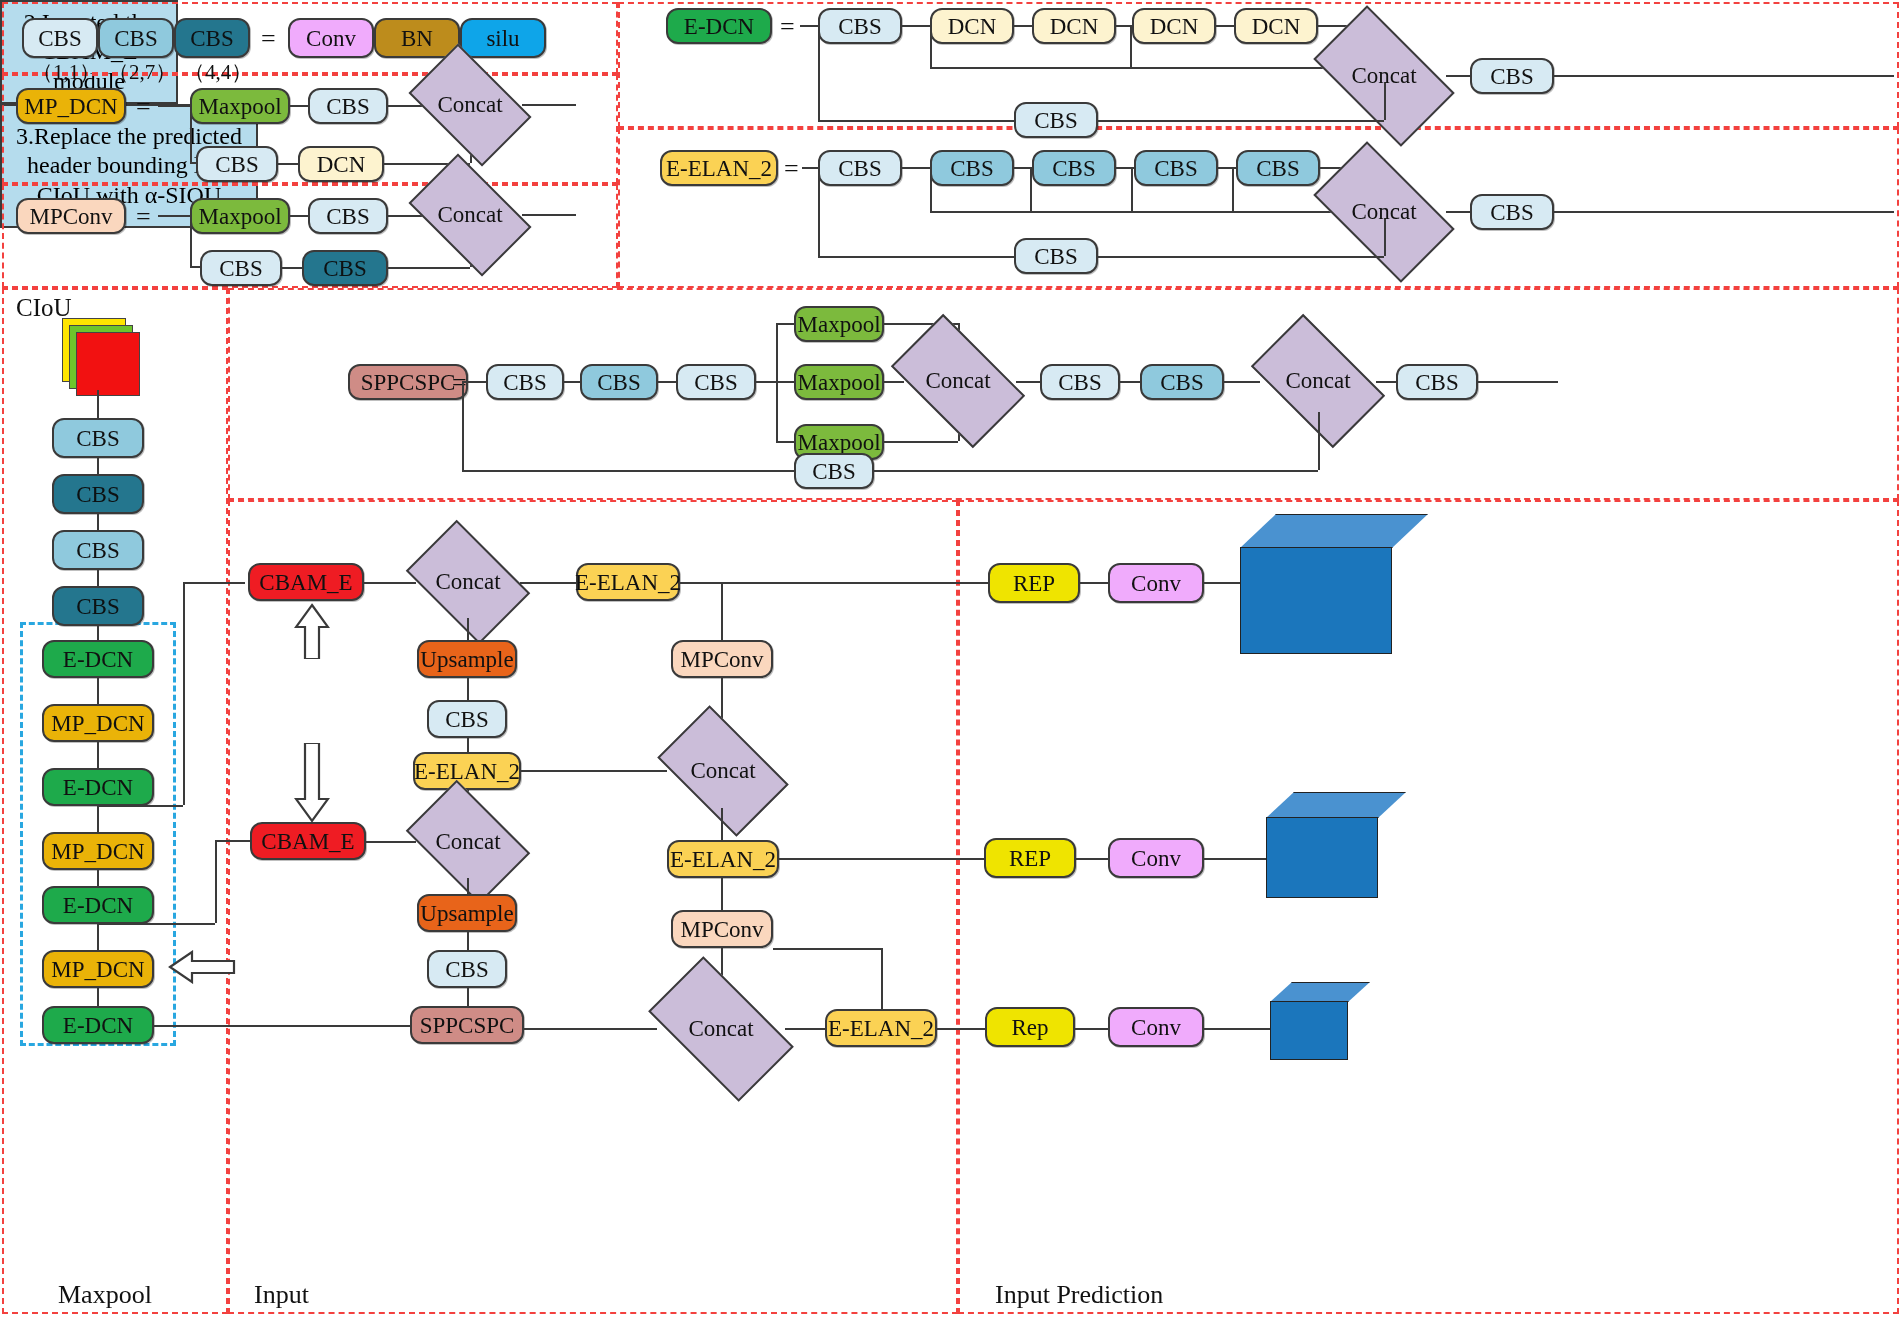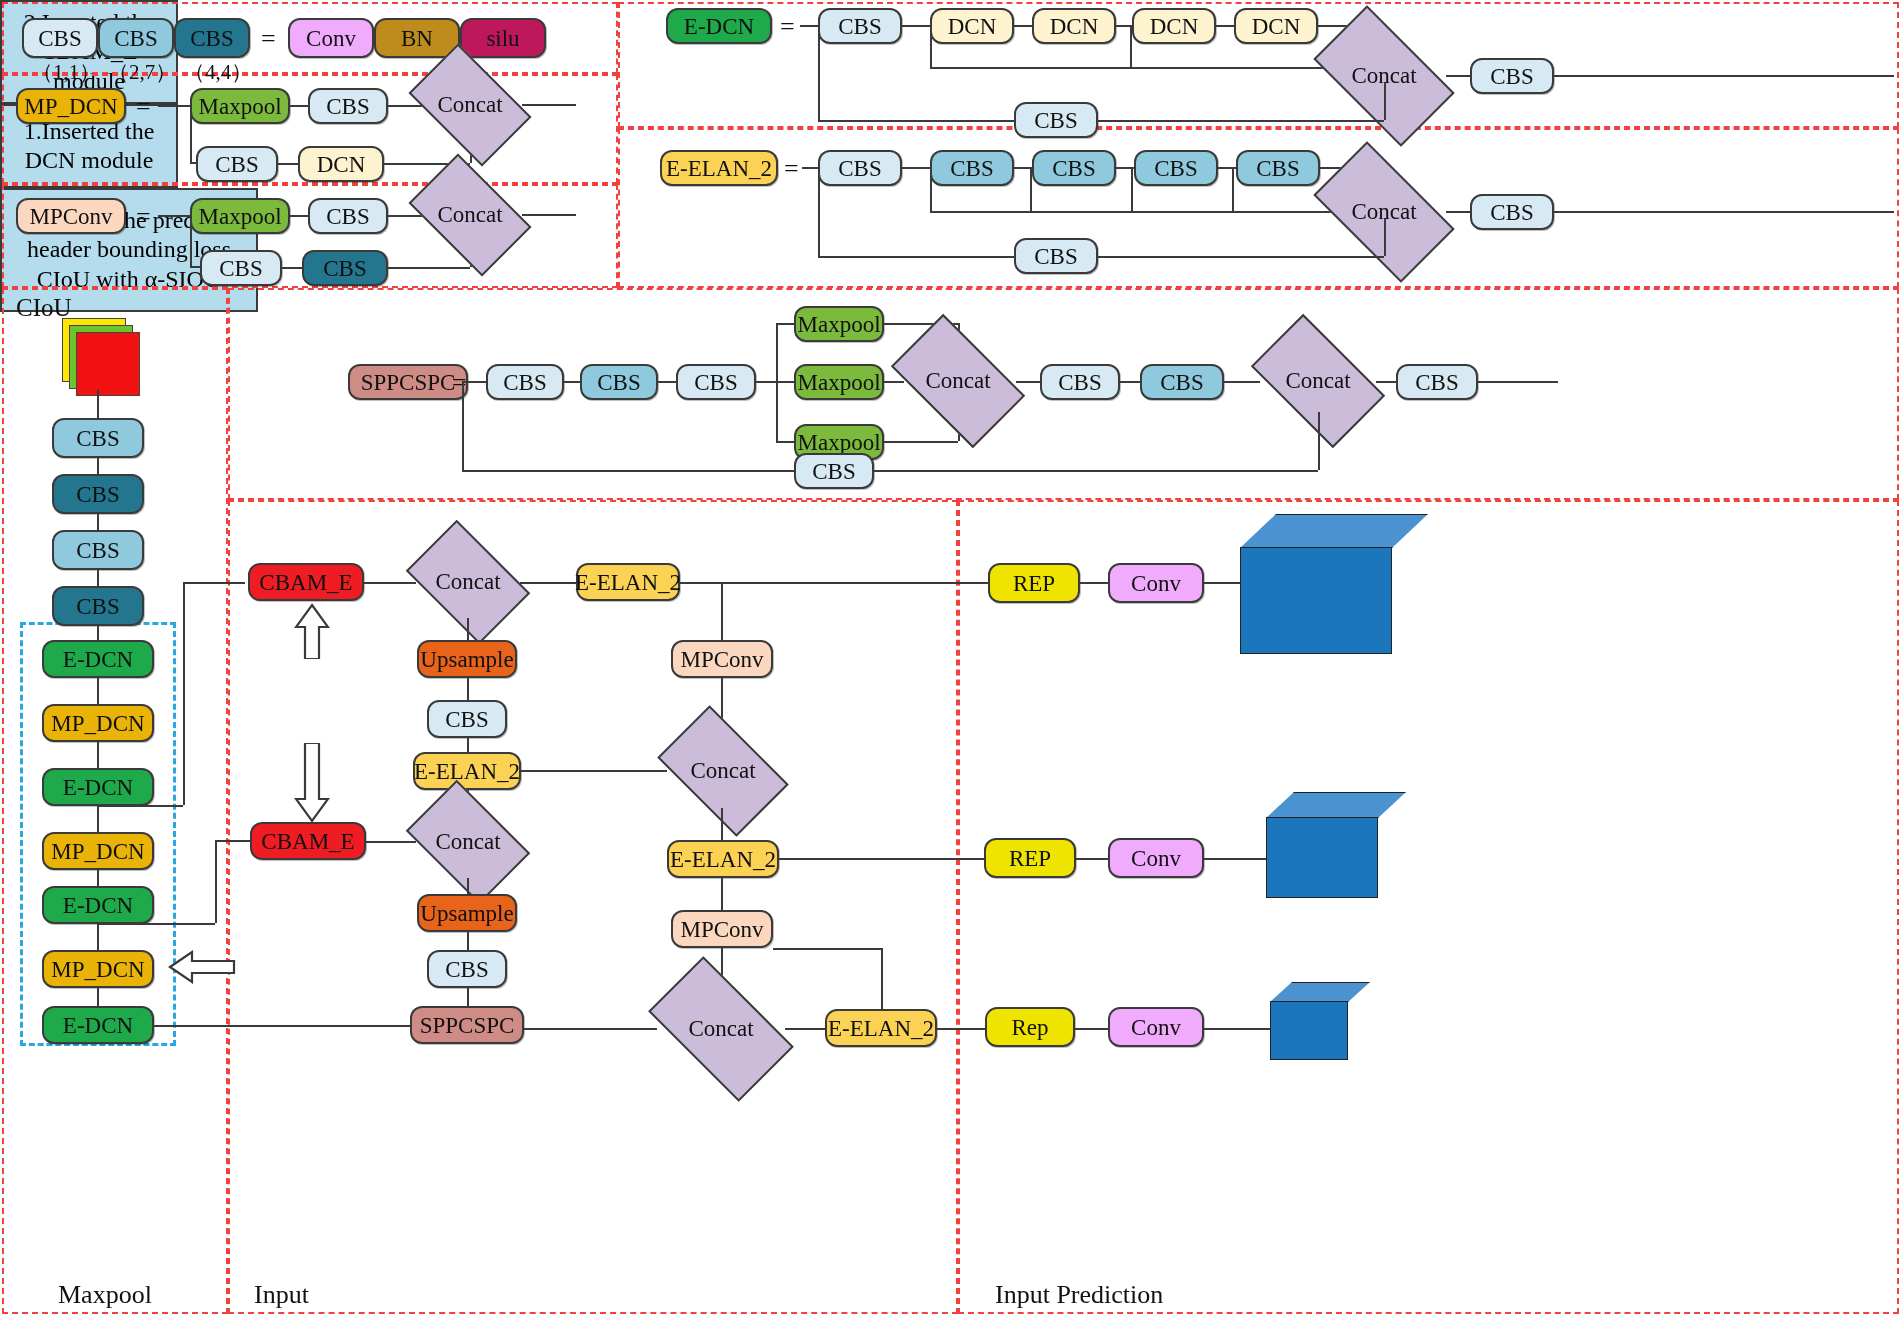--- a/index.html
+++ b/index.html
@@ -9,21 +9,21 @@
   
   .node{position:absolute;display:flex;align-items:center;justify-content:center;
         box-sizing:border-box;border:2px solid #3a3a3a;border-radius:12px;
         font-size:23px;color:#111;line-height:1;text-align:center;white-space:nowrap;
         box-shadow:1px 1px 0 rgba(0,0,0,.25);}
   .cbs1{background:#d7eaf3;}           
   .cbs2{background:#8fc9dd;}           
   .cbs3{background:#24768e;color:#0d1112;} 
   .conv{background:#f0abfc;}
   .bn{background:#bd8c1c;}
-  .silu{background:#be185d;}
+  .silu{background:#0ea5e9;}
   .mpdcn{background:#eab308;}
   .mpconv{background:#fad7be;}
   .maxpool{background:#7cba3d;}
   .dcn{background:#fdf3cf;}
   .edcn{background:#1eaa4b;}
   .eelan{background:#fbd254;}
   .sppcspc{background:#cf8c86;}
   .cbam{background:#ef1c23;}
   .upsample{background:#e8641a;}
   .rep{background:#efe400;}
@@ -333,21 +333,20 @@
   <div class="secLabel" style="left:254px;top:1280px;">Input</div>
 
   <div class="note" style="left:235px;top:655px;width:158px;height:92px;align-items:center;justify-content:center;text-align:center;">2.Inserted the CBAM_E module</div>
   <svg class="blockarrow" style="left:294px;top:603px;width:36px;height:56px;" viewBox="0 0 36 56">
     <polygon points="18,2 34,24 25,24 25,56 11,56 11,24 2,24" fill="#fff" stroke="#3a3a3a" stroke-width="2.2"></polygon>
   </svg>
   <svg class="blockarrow" style="left:294px;top:743px;width:36px;height:80px;" viewBox="0 0 36 80">
     <polygon points="11,0 25,0 25,56 34,56 18,78 2,56 11,56" fill="#fff" stroke="#3a3a3a" stroke-width="2.2"></polygon>
   </svg>
 
-  <div class="note" style="left:234px;top:920px;width:158px;height:72px;align-items:center;justify-content:center;text-align:center;">1.Inserted the DCN module</div>
   <svg class="blockarrow" style="left:168px;top:950px;width:68px;height:34px;" viewBox="0 0 68 34">
     <polygon points="2,17 24,2 24,11 66,11 66,23 24,23 24,32" fill="#fff" stroke="#3a3a3a" stroke-width="2.2"></polygon>
   </svg>
 
   <div class="ln lnh" style="left:680px;top:582px;width:308px;"></div>
   <div class="node rep" style="left:988px;top:563px;width:92px;height:40px;">REP</div>
   <div class="ln lnh" style="left:1080px;top:582px;width:28px;"></div>
   <div class="node conv" style="left:1108px;top:563px;width:96px;height:40px;">Conv</div>
   <div class="ln lnh" style="left:1204px;top:582px;width:38px;"></div>
   <div class="cube" style="left:1240px;top:514px;width:188px;height:140px;">

